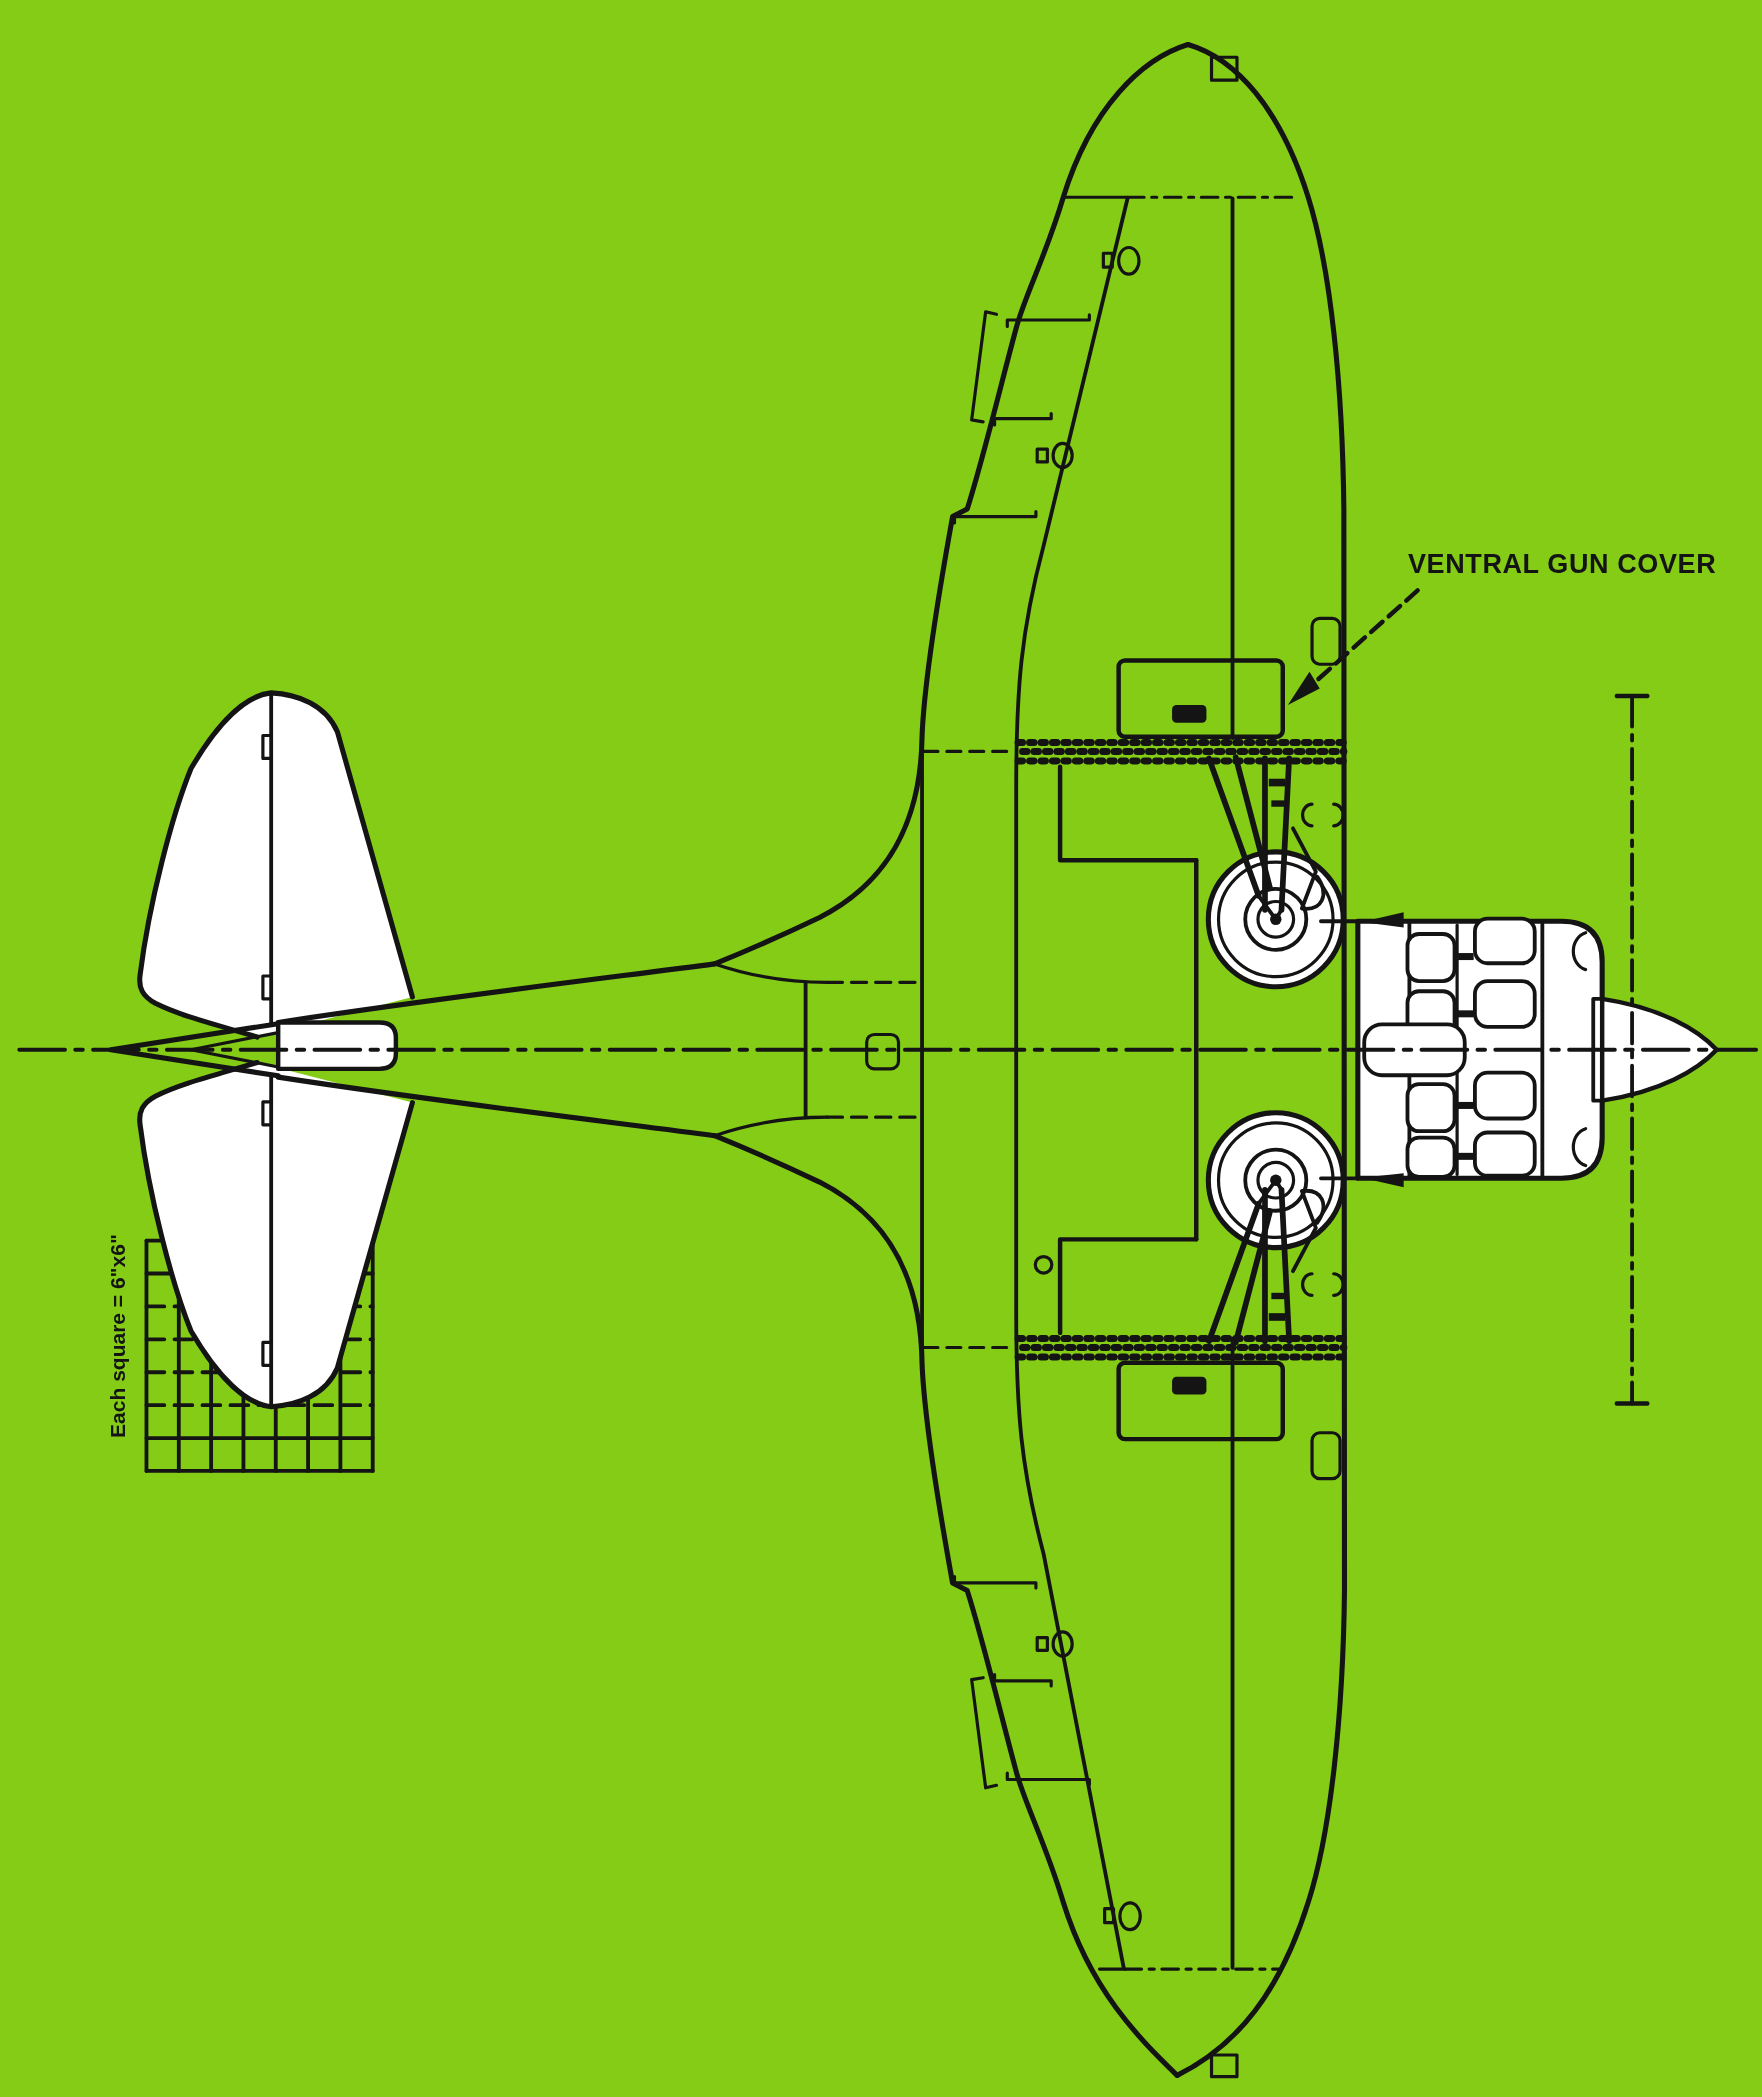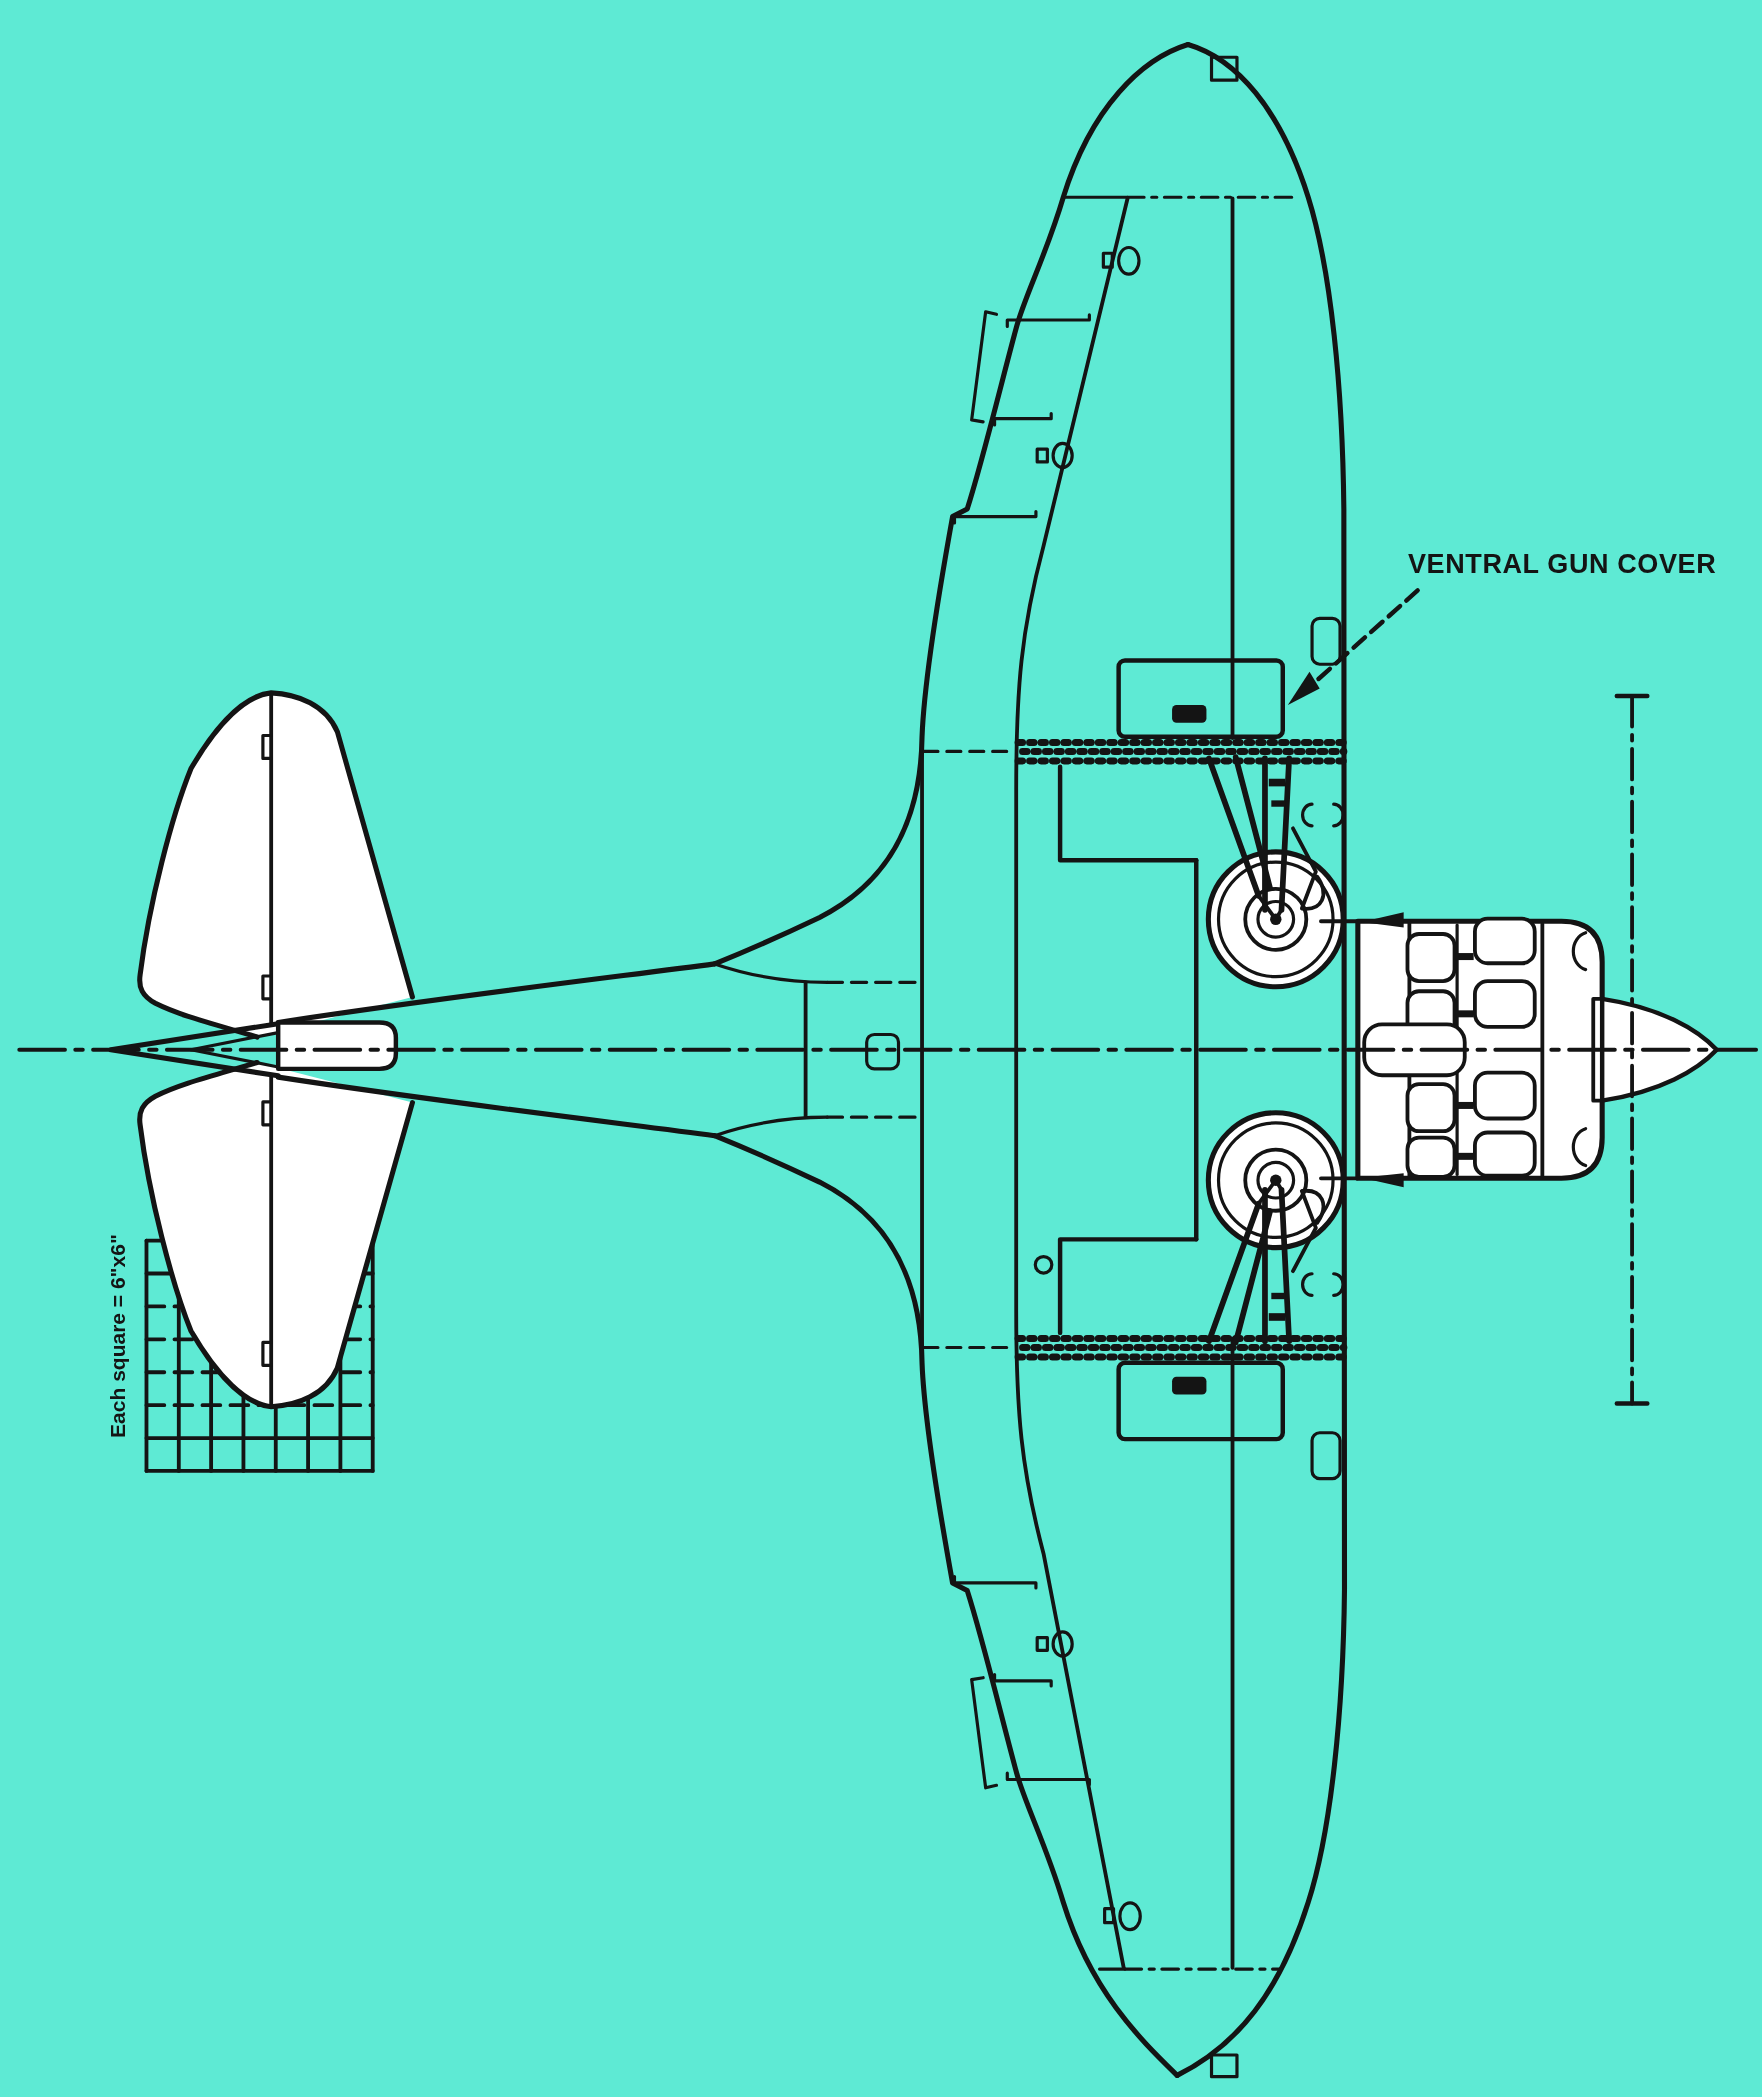--- a/index.html
+++ b/index.html
@@ -1,16 +1,16 @@
 <!DOCTYPE html>
 <html style="font-size:10.2px"><head>
 <meta charset="utf-8">
 <style>
   html,body{margin:0;padding:0;background:#fff;}
-  #page{position:relative;width:1762px;height:2097px;background:#5eead4;overflow:hidden;
+  #page{position:relative;width:1762px;height:2097px;background:#84cc16;overflow:hidden;
         font-family:"Liberation Sans", sans-serif;}
   #blueprint{position:absolute;left:0;top:0;}
   .lbl{position:absolute;font-weight:bold;color:#141414;white-space:nowrap;
        font-family:"Liberation Sans", sans-serif;}
   #gun-label{left:1408px;top:549px;font-size:27px;letter-spacing:0.6px;}
   #scale-label-wrap{position:absolute;left:118px;top:1336px;width:0;height:0;}
   #scale-label{position:absolute;left:0;top:0;transform:translate(-50%,-50%) rotate(-90deg);
        font-size:21px;letter-spacing:0px;}
 </style>
 </head>

